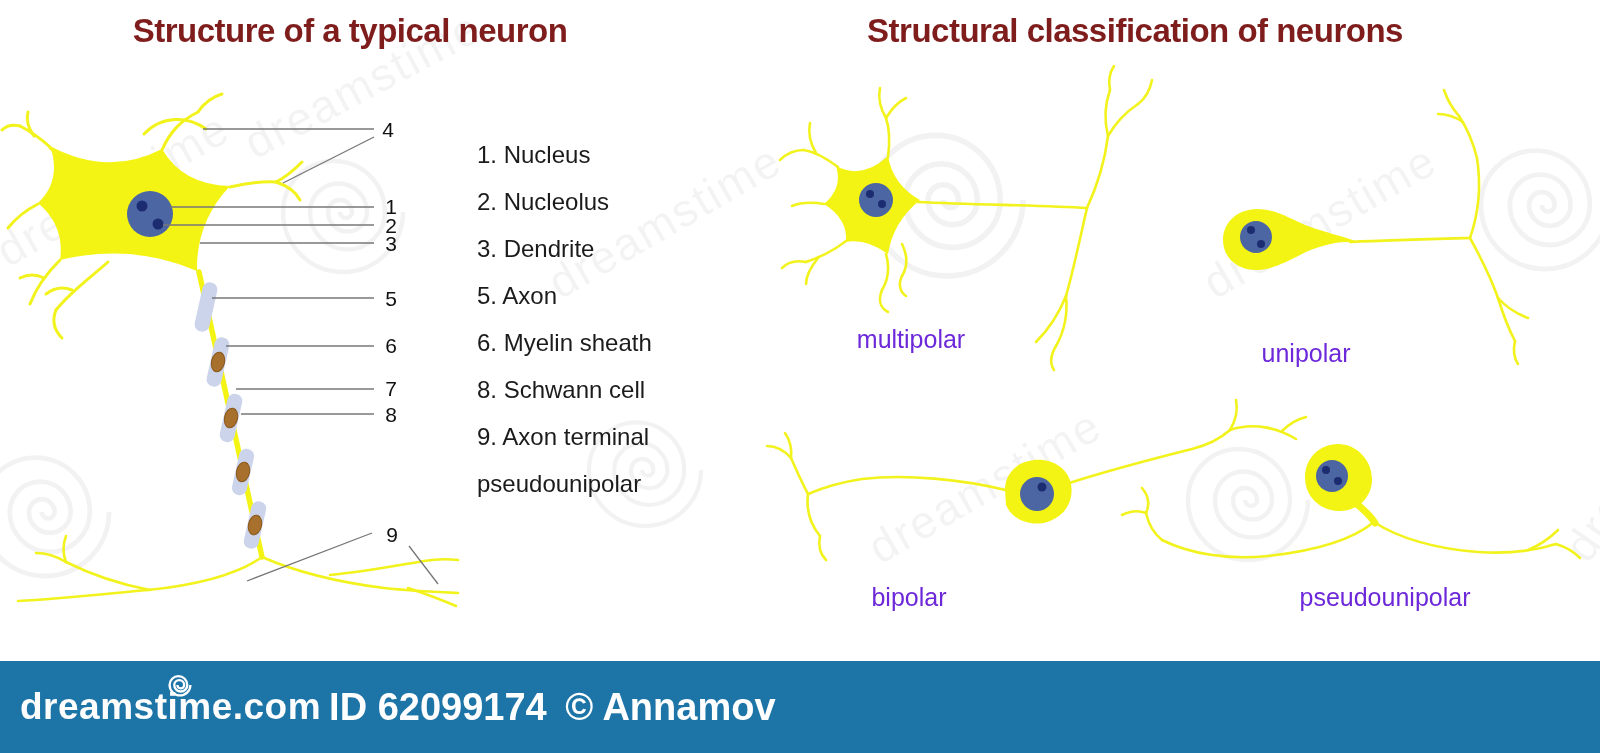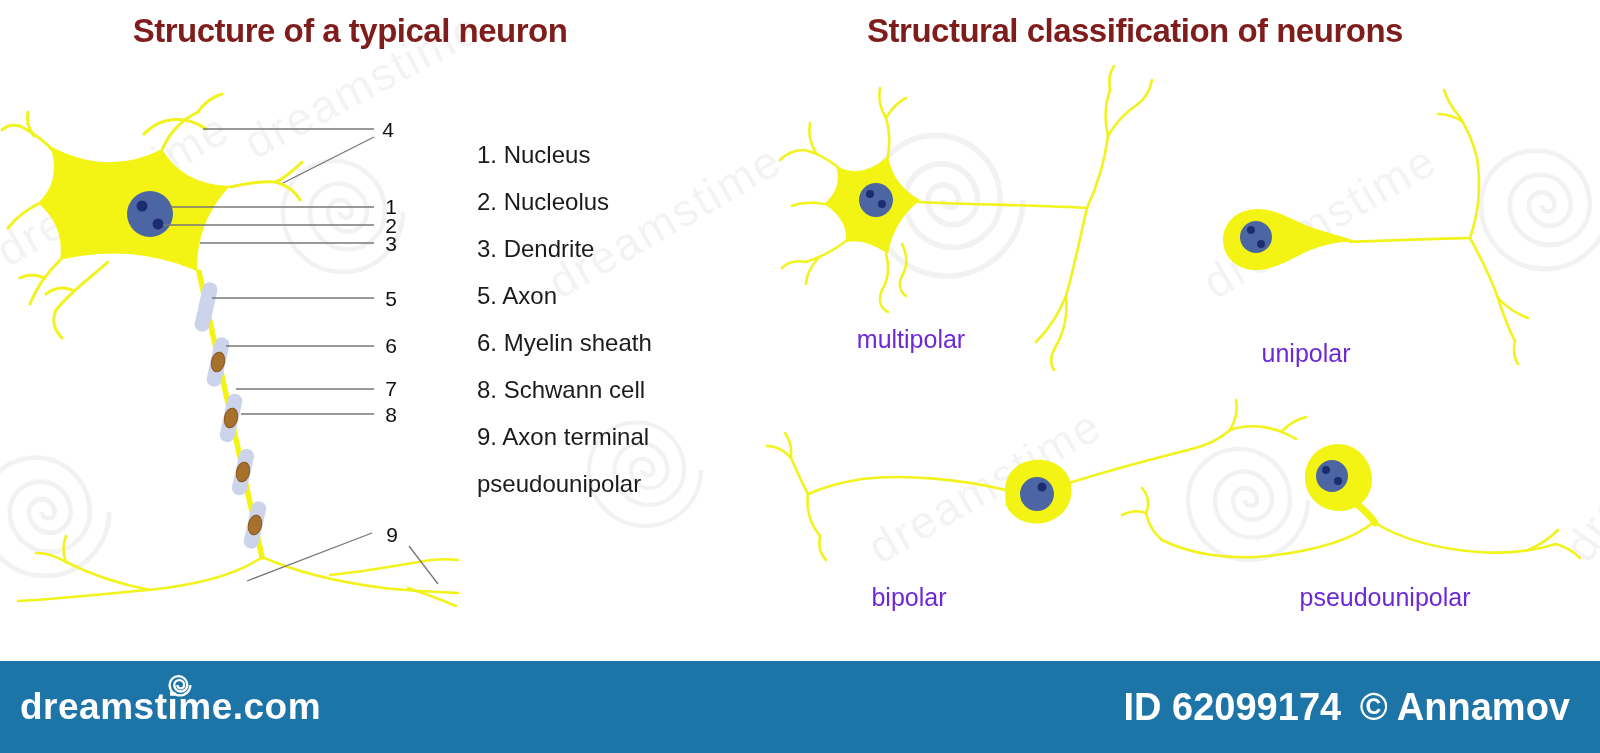--- a/index.html
+++ b/index.html
@@ -23,21 +23,21 @@
   .type-label{
     position:absolute;transform:translateX(-50%);
     font-size:25px;color:#6d28d9;white-space:nowrap;
   }
   .lbl-multipolar{left:911px;top:325px;}
   .lbl-unipolar{left:1306px;top:323px;margin-top:16px;}
   .lbl-bipolar{left:909px;top:583px;}
   .lbl-pseudounipolar{left:1385px;top:583px;}
   .footer{
     position:absolute;left:0;top:661px;width:1600px;height:92px;background:#1d74a7;
-    display:flex;align-items:center;justify-content:space-between;
+    display:flex;align-items:center;
     color:#ffffff;
   }
   .logo{
     position:relative;margin-left:20px;font-size:37px;font-weight:700;
     letter-spacing:0.5px;color:#fdfdfd;
   }
   .logo-spiral{position:absolute;left:147px;top:-14px;width:26px;height:26px;}
   .credit{
     margin-right:30px;font-size:38px;font-weight:700;white-space:nowrap;
   }

